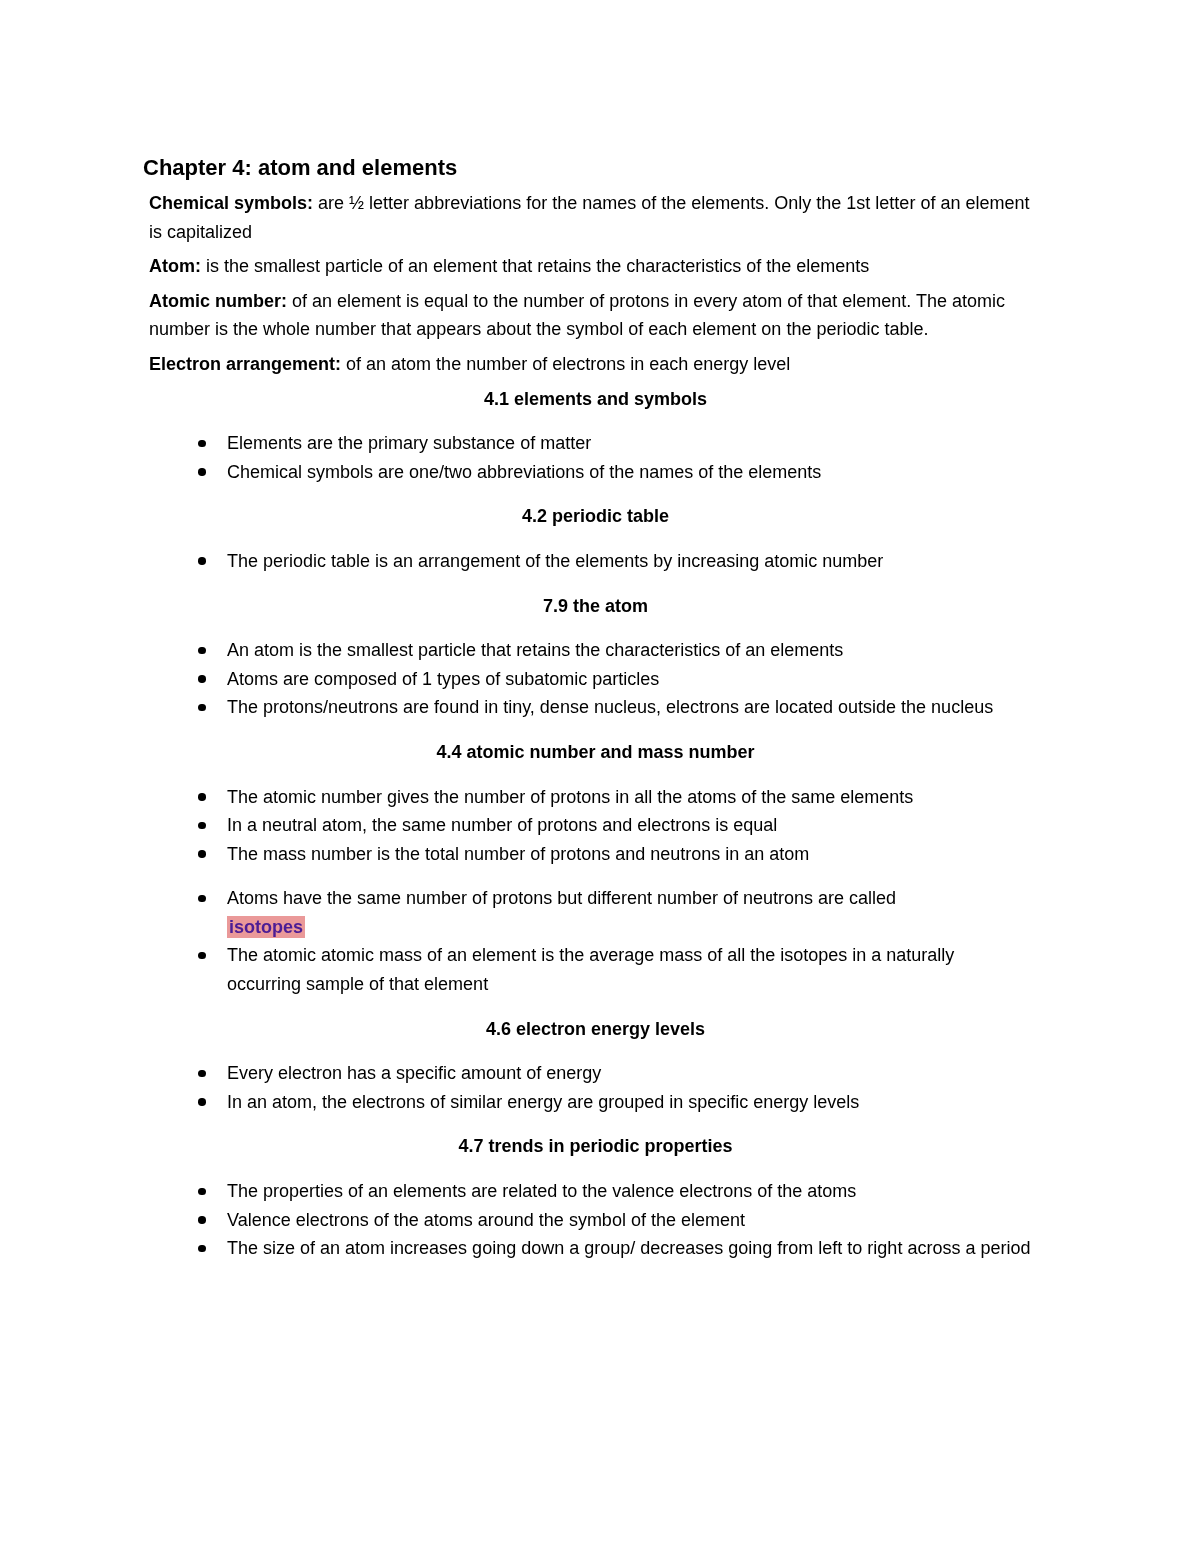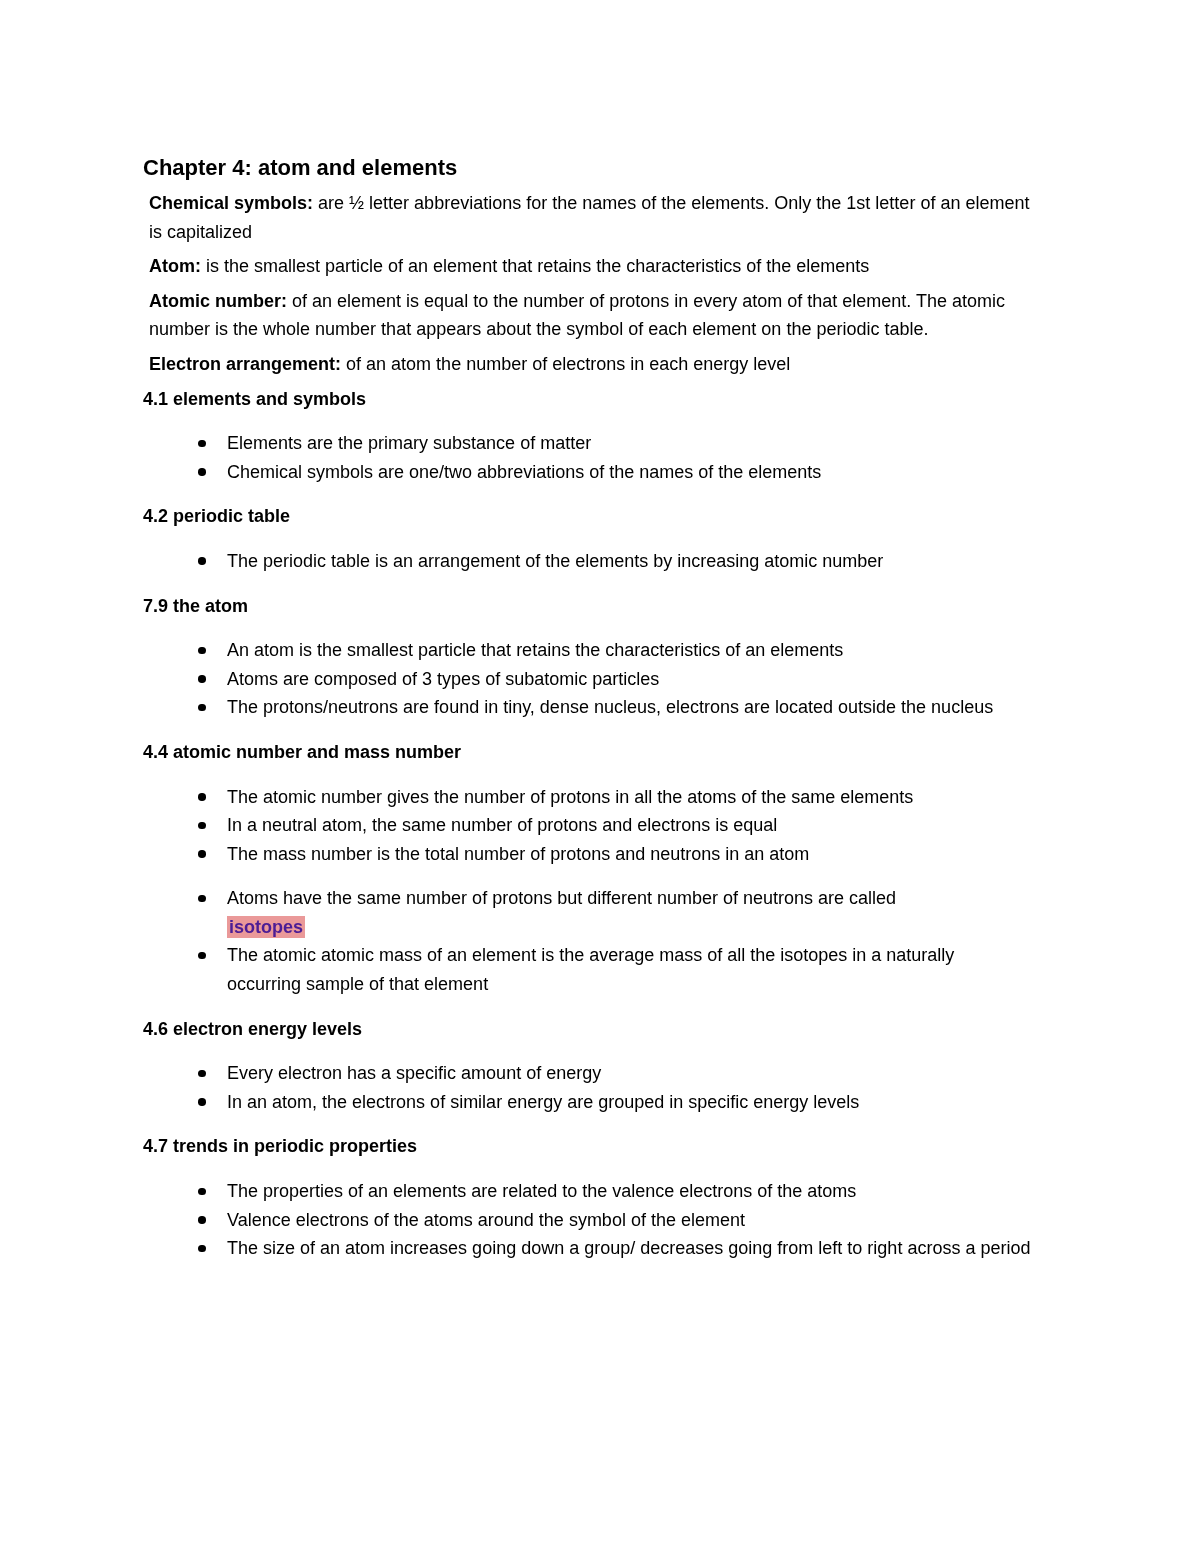--- a/index.html
+++ b/index.html
@@ -29,20 +29,21 @@
     font-size: 18px;
     line-height: 28.6px;
     margin: 6px;
   }
   .term { font-weight: bold; }
   .heading {
     font-size: 18px;
     font-weight: bold;
     line-height: 28.6px;
     margin: 0;
+    text-align: center;
   }
   ul.bullets {
     margin: 16px;
     padding: 0;
     list-style: none;
   }
   ul.bullets > li {
     position: relative;
     padding-left: 68px;
     font-size: 18px;
@@ -88,21 +89,21 @@
     </ul>
 
     <h2 class="heading">4.2 periodic table</h2>
     <ul class="bullets">
       <li><span>The periodic table is an arrangement of the elements by increasing atomic number</span></li>
     </ul>
 
     <h2 class="heading">7.9 the atom</h2>
     <ul class="bullets">
       <li><span>An atom is the smallest particle that retains the characteristics of an elements</span></li>
-      <li><span>Atoms are composed of 3 types of subatomic particles</span></li>
+      <li><span>Atoms are composed of 1 types of subatomic particles</span></li>
       <li><span>The protons/neutrons are found in tiny, dense nucleus, electrons are located outside the nucleus</span></li>
     </ul>
 
     <h2 class="heading">4.4 atomic number and mass number</h2>
     <ul class="bullets">
       <li><span>The atomic number gives the number of protons in all the atoms of the same elements</span></li>
       <li><span>In a neutral atom, the same number of protons and electrons is equal</span></li>
       <li><span>The mass number is the total number of protons and neutrons in an atom</span></li>
     </ul>
 

